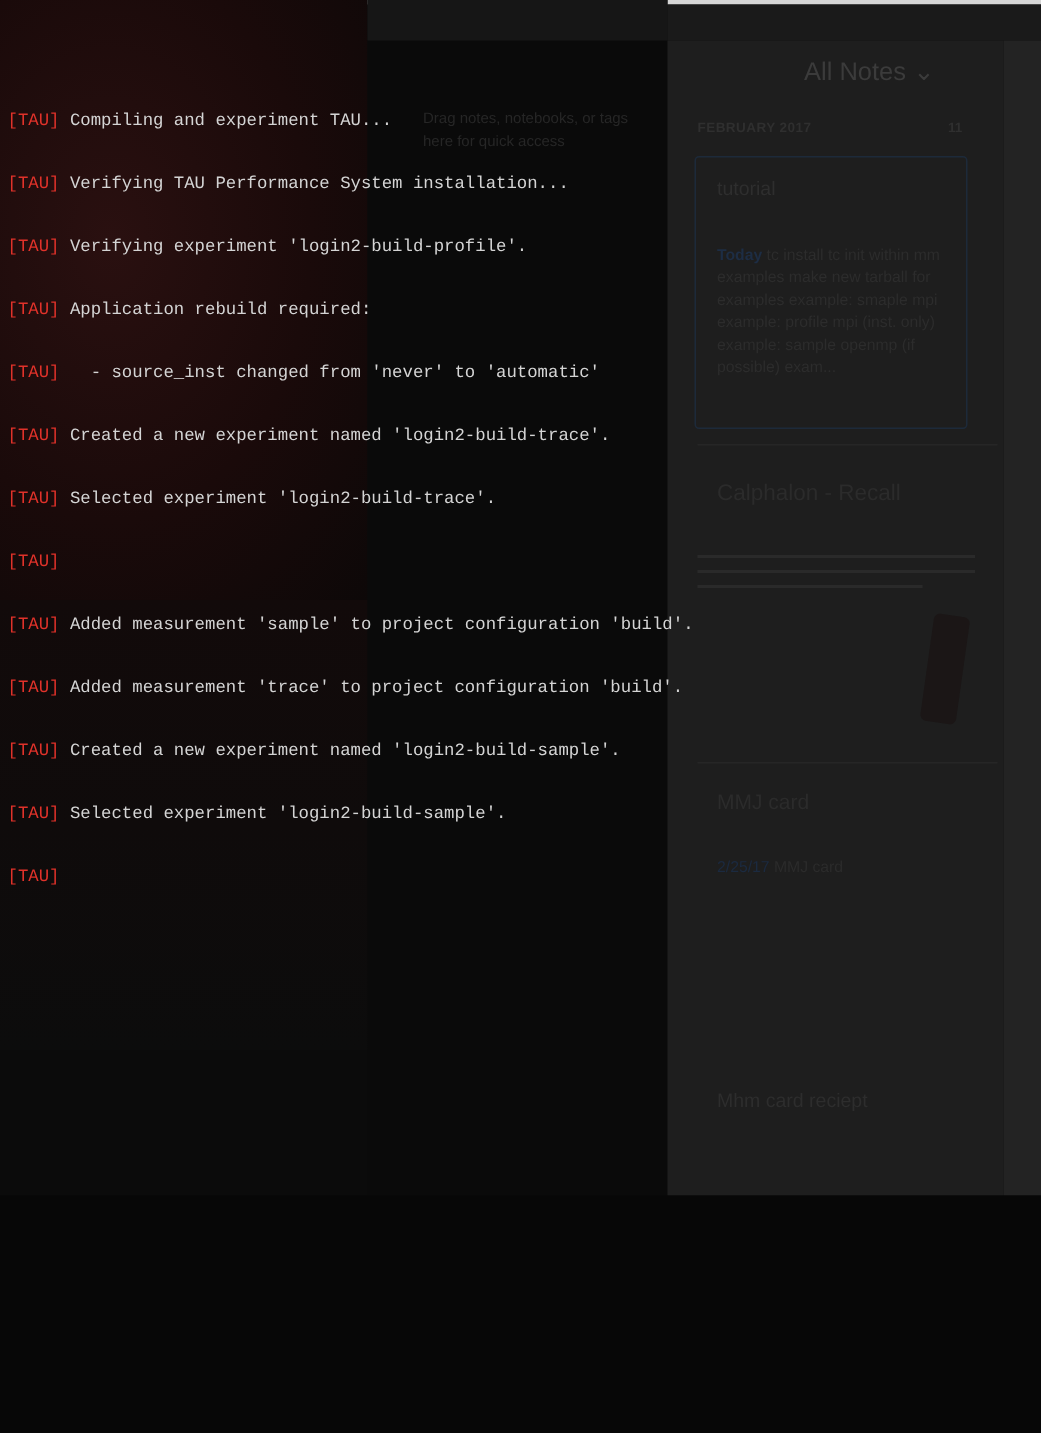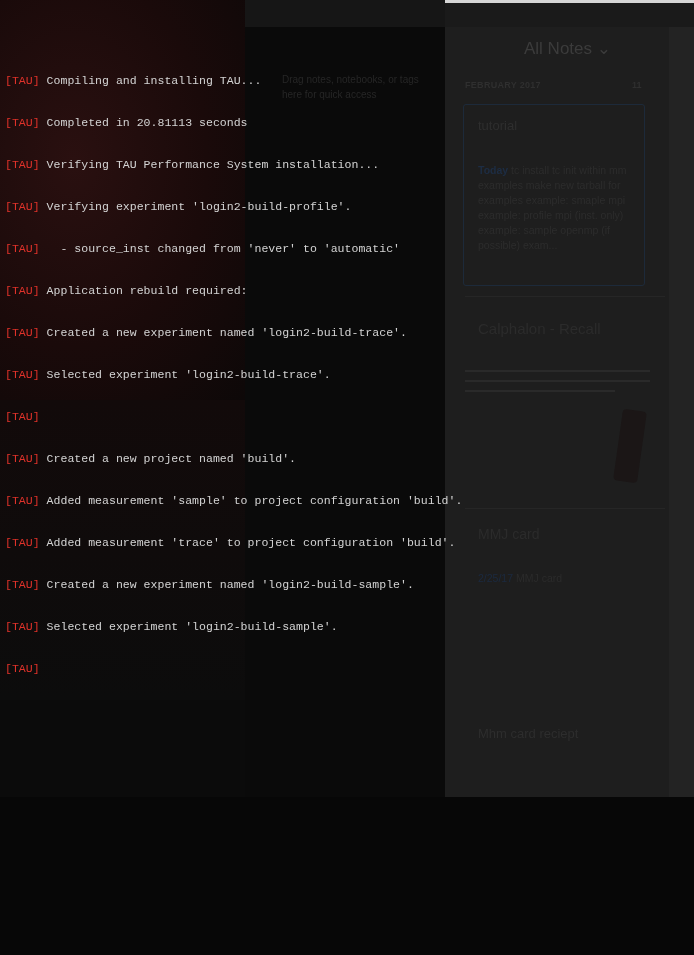--- a/index.html
+++ b/index.html
@@ -12,21 +12,21 @@
        background:radial-gradient(ellipse at 30% 40%,#2a1010 0%,#1a0a0a 55%,#0d0808 100%);}
   .bg .redzone2{position:absolute;left:0;top:400px;width:245px;height:300px;
        background:linear-gradient(#120a0a,#0c0c0c);}
   .bg .sidebar{position:absolute;left:245px;top:0;width:200px;height:955px;background:#0a0a0a;}
   .bg .sidebar-top{position:absolute;left:245px;top:0;width:200px;height:27px;background:#161616;}
   .bg .notelist{position:absolute;left:445px;top:27px;width:224px;height:770px;background:#1e1e1e;}
   .bg .notelist-top{position:absolute;left:445px;top:3px;width:249px;height:24px;background:#1a1a1a;}
   .bg .rightcol{position:absolute;left:669px;top:27px;width:25px;height:770px;background:#232323;}
   .bg .bottomzone{position:absolute;left:0;top:797px;width:694px;height:158px;background:#070707;}
   .bg .faded{position:absolute;font-family:"Liberation Sans","DejaVu Sans",sans-serif;color:#3a3a3a;white-space:nowrap;}
-  .bg .allnotes{left:524px;top:38px;font-size:17px;color:#3b3b3b;}
+  .bg .allnotes{left:536px;top:38px;font-size:17px;color:#3b3b3b;}
   .bg .month{left:465px;top:80px;font-size:9px;font-weight:bold;color:#2f2f2f;letter-spacing:.3px;}
   .bg .count{left:632px;top:80px;font-size:9px;font-weight:bold;color:#2f2f2f;}
   .bg .card{position:absolute;left:463px;top:104px;width:180px;height:180px;border:1px solid #1d2a3a;border-radius:3px;}
   .bg .card-title{left:478px;top:118px;font-size:13px;color:#2e2e2e;}
   .bg .card-body{left:478px;top:163px;font-size:10.5px;line-height:15px;color:#2c2c2c;white-space:normal;width:150px;}
   .bg .card-body .hl{color:#1d2d44;font-weight:bold;}
   .bg .drag{left:282px;top:72px;font-size:10px;line-height:15px;color:#262626;}
   .bg .calph{left:478px;top:320px;font-size:15px;color:#2b2b2b;}
   .bg .mmj{left:478px;top:526px;font-size:14px;color:#2b2b2b;}
   .bg .mmjdate{left:478px;top:572px;font-size:10.5px;color:#2b2b2b;}
@@ -70,30 +70,28 @@
   <div class="knife"></div>
   <div class="sep" style="top:508px"></div>
   <div class="faded mmj">MMJ card</div>
   <div class="faded mmjdate"><span class="hl">2/25/17</span> <span>MMJ card</span></div>
   <div class="faded mhm">Mhm card reciept</div>
 </div>
 
 <div class="term">
   <span class="line" style="height:8px;overflow:hidden;margin-top:-6px;"></span>
 
-  <span class="line"><span class="tag">[TAU]</span> <span>Compiling and installing TAU...</span></span>
-  <span class="line"><span class="tag">[TAU]</span> <span>Completed in 20.81113 seconds</span></span>
+  <span class="line"><span class="tag">[TAU]</span> <span>Compiling and experiment TAU...</span></span>
   <span class="line"><span class="tag">[TAU]</span> <span>Verifying TAU Performance System installation...</span></span>
   <span class="line"><span class="tag">[TAU]</span> <span>Verifying experiment 'login2-build-profile'.</span></span>
+  <span class="line"><span class="tag">[TAU]</span> <span>Application rebuild required:</span></span>
   <span class="line"><span class="tag">[TAU]</span> <span>  - source_inst changed from 'never' to 'automatic'</span></span>
-  <span class="line"><span class="tag">[TAU]</span> <span>Application rebuild required:</span></span>
   <span class="line"><span class="tag">[TAU]</span> <span>Created a new experiment named 'login2-build-trace'.</span></span>
   <span class="line"><span class="tag">[TAU]</span> <span>Selected experiment 'login2-build-trace'.</span></span>
   <span class="line"><span class="tag">[TAU]</span><span></span></span>
-  <span class="line"><span class="tag">[TAU]</span> <span>Created a new project named 'build'.</span></span>
   <span class="line"><span class="tag">[TAU]</span> <span>Added measurement 'sample' to project configuration 'build'.</span></span>
   <span class="line"><span class="tag">[TAU]</span> <span>Added measurement 'trace' to project configuration 'build'.</span></span>
   <span class="line"><span class="tag">[TAU]</span> <span>Created a new experiment named 'login2-build-sample'.</span></span>
   <span class="line"><span class="tag">[TAU]</span> <span>Selected experiment 'login2-build-sample'.</span></span>
   <span class="line"><span class="tag">[TAU]</span><span></span></span>
 
   <span class="line"></span>
 
   
   

